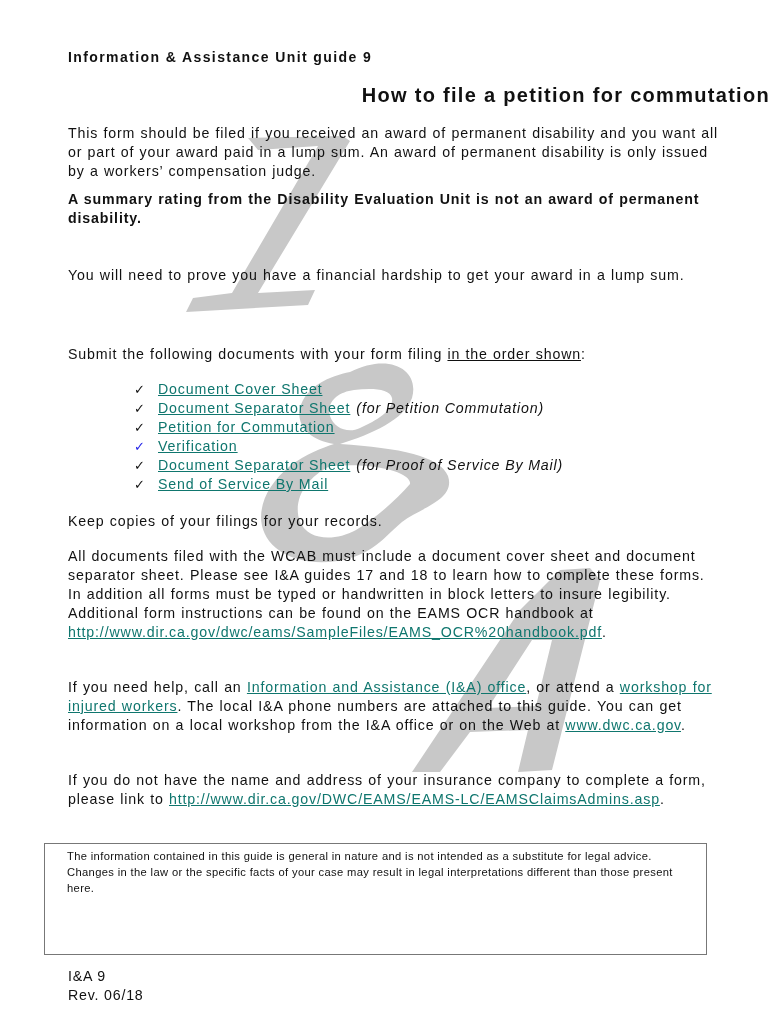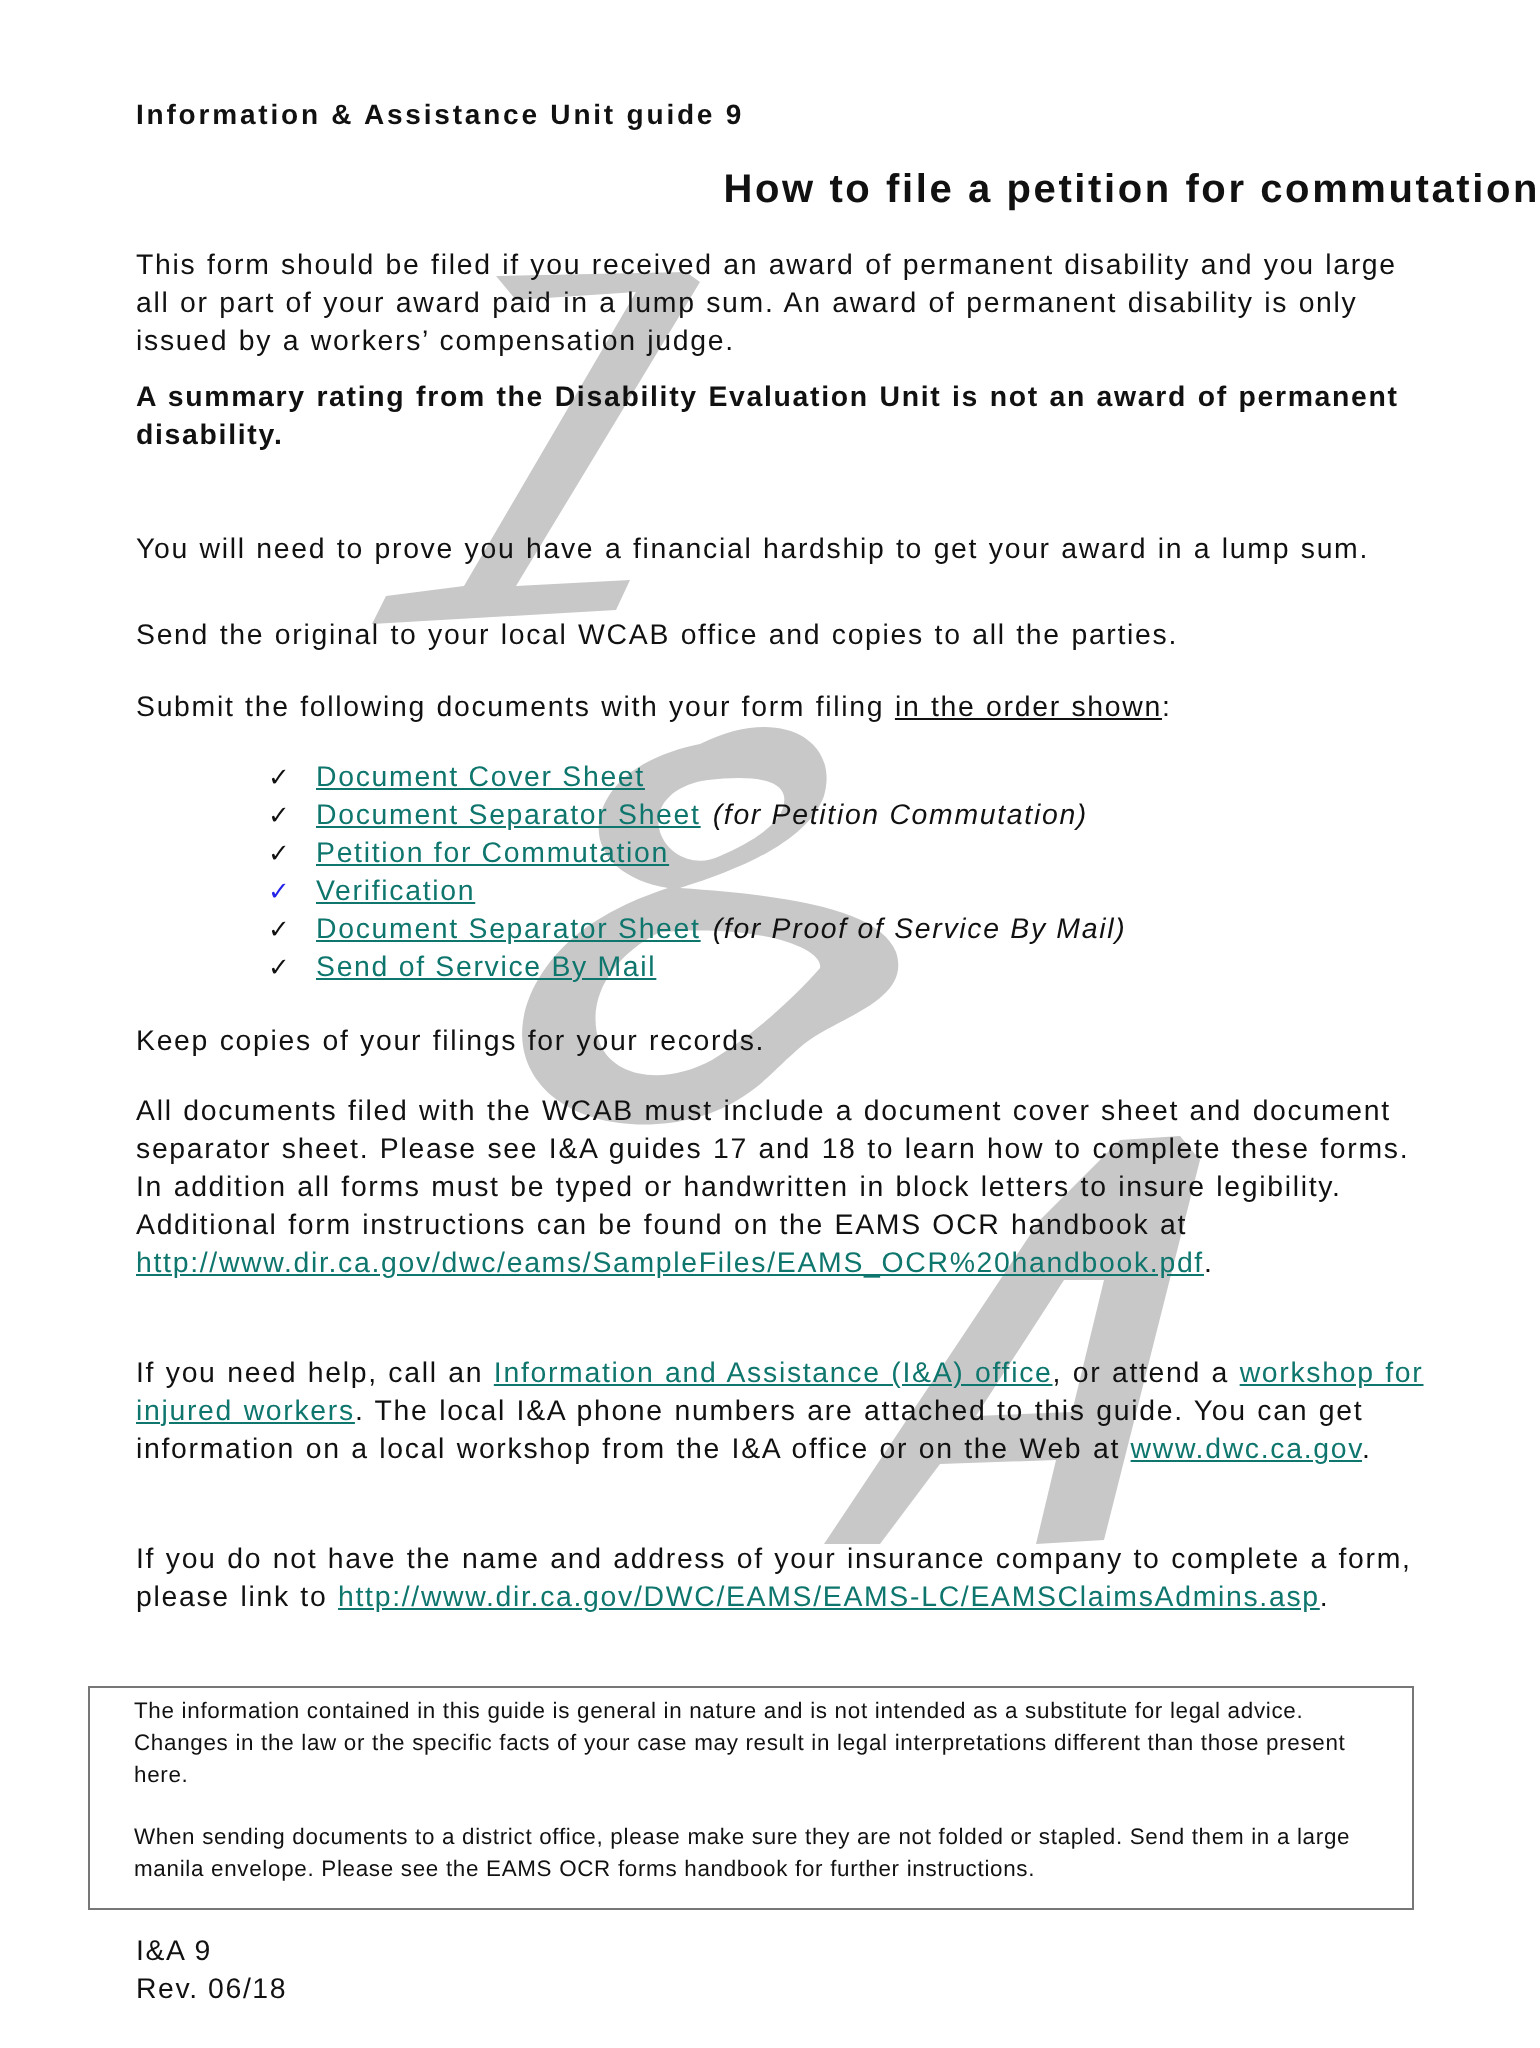--- a/index.html
+++ b/index.html
@@ -136,27 +136,26 @@
     <path d="M560 570 L590 568 L600 580 L552 770 L518 772 L528 730 L470 732 L440 772 L412 772 L520 610 Z M532 640 L488 708 L536 706 L552 640 Z"></path>
   </g>
 </svg>
 
 <div class="page">
 
   <h1 class="doc-header">Information &amp; Assistance Unit guide 9</h1>
 
   <h2 class="doc-title">How to file a petition for commutation</h2>
 
-  <p class="body-text" style="top:124px;">This form should be filed if you received an award of permanent disability and you large all or part of your award paid in a lump sum. An award of permanent disability is only issued by a workers’ compensation judge.</p>
+  <p class="body-text" style="top:124px;">This form should be filed if you received an award of permanent disability and you want all or part of your award paid in a lump sum. An award of permanent disability is only issued by a workers’ compensation judge.</p>
 
   <p class="body-text" style="top:190px;font-weight:bold;">A summary rating from the Disability Evaluation Unit is not an award of permanent disability.</p>
 
   <p class="body-text" style="top:254px;margin-top:12px;">You will need to prove you have a financial hardship to get your award in a lump sum.</p>
 
-  <p class="body-text" style="top:309px;">Send the original to your local WCAB office and copies to all the parties.</p>
 
   <p class="body-text" style="top:345px;"><span>Submit the following documents with your form filing </span><span class="u">in the order shown</span><span>:</span></p>
 
   <ul class="checklist">
     <li>
       <span class="check">✓</span>
       <a class="link" href="#">Document Cover Sheet</a>
     </li>
     <li>
       <span class="check">✓</span>
@@ -185,21 +184,20 @@
   <p class="body-text" style="top:512px;">Keep copies of your filings for your records.</p>
 
   <p class="body-text" style="top:547px;"><span>All documents filed with the WCAB must include a document cover sheet and document separator sheet.   Please see I&amp;A guides 17 and 18 to learn how to complete these forms.   In addition all forms must be typed or handwritten in block letters to insure legibility.  Additional form instructions can be found on the EAMS OCR handbook at</span> <a class="link" href="#">http://www.dir.ca.gov/dwc/eams/SampleFiles/EAMS_OCR%20handbook.pdf</a><span>.</span></p>
 
   <p class="body-text" style="top:678px;"><span>If you need help, call an </span><a class="link" href="#">Information and Assistance (I&amp;A) office</a><span>, or attend a </span><a class="link" href="#">workshop for injured workers</a><span>. The local I&amp;A phone numbers are attached to this guide. You can get information on a local workshop from the I&amp;A office or on the Web at </span><a class="link" href="#">www.dwc.ca.gov</a><span>.</span></p>
 
   <p class="body-text" style="top:771px;"><span>If you do not have the name and address of your insurance company to complete a form, please link to </span><a class="link" href="#">http://www.dir.ca.gov/DWC/EAMS/EAMS-LC/EAMSClaimsAdmins.asp</a><span>.</span></p>
 
   <div class="disclaimer">
     <p>The information contained in this guide is general in nature and is not intended as a substitute for legal advice.  Changes in the law or the specific facts of your case may result in legal interpretations different than those present here.</p>
-    <p>When sending documents to a district office, please make sure they are not folded or stapled. Send them in a large manila envelope. Please see the EAMS OCR forms handbook for further instructions.</p>
   </div>
 
   <div class="footer">
     <div>I&amp;A 9</div>
     <div>Rev. 06/18</div>
   </div>
 
 </div>
 
 </body></html>

